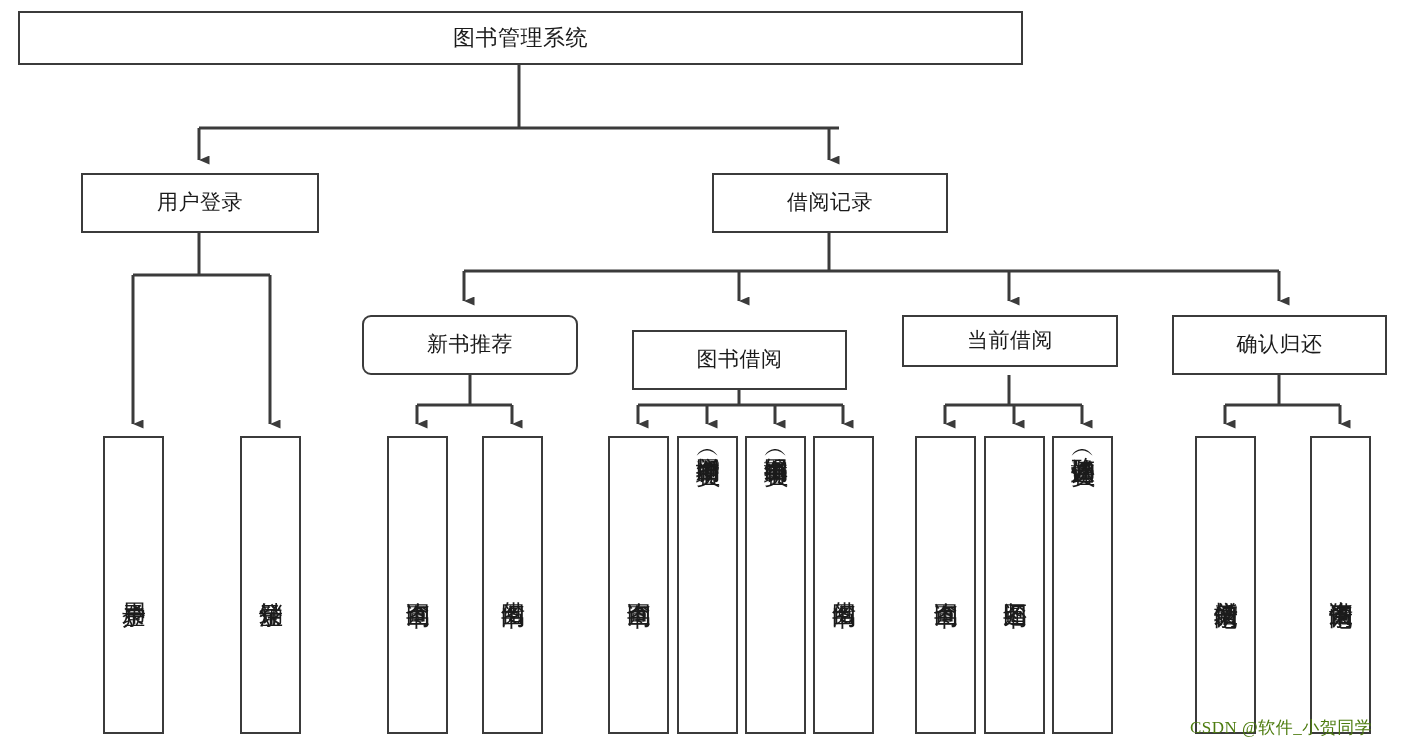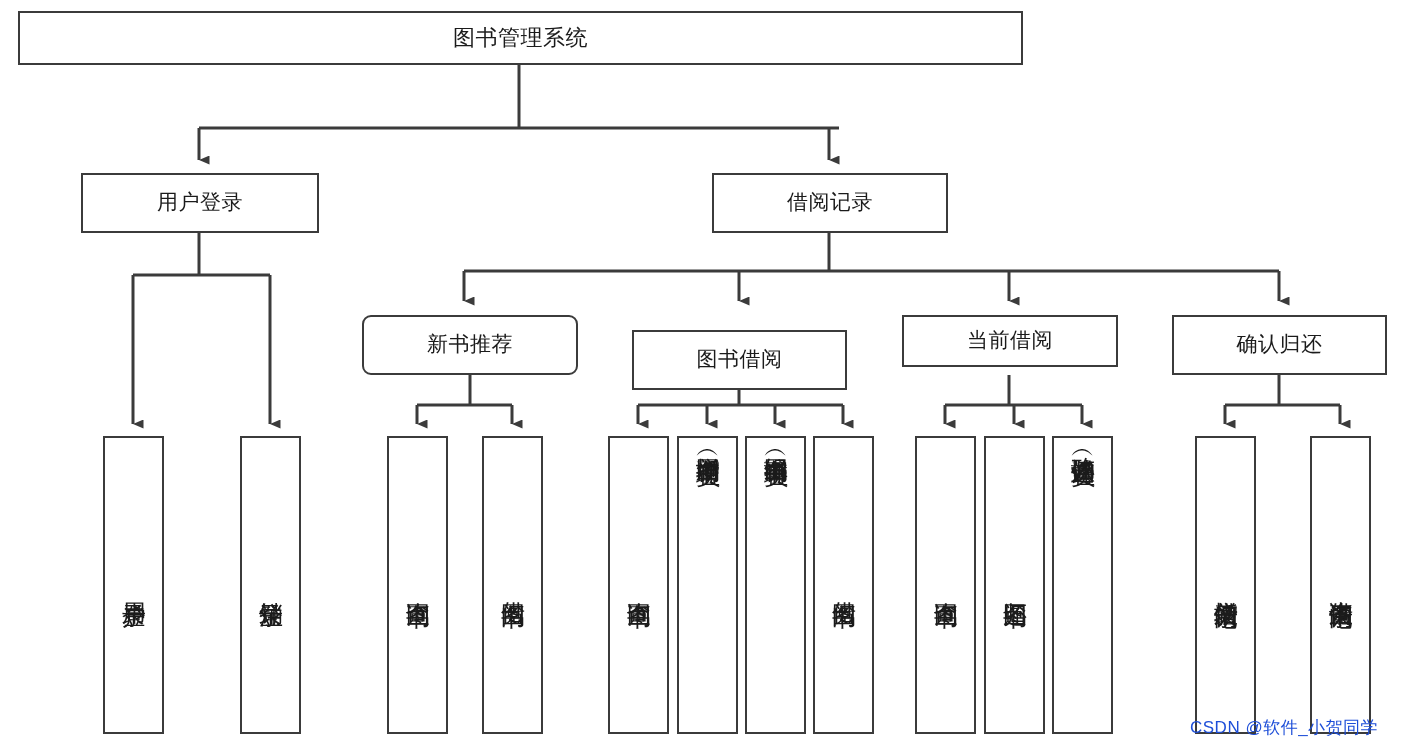--- a/index.html
+++ b/index.html
@@ -59,25 +59,25 @@
     font-size: 24px;
     line-height: 1.12;
     letter-spacing: 1px;
     white-space: nowrap;
   }
   .node.vertical.v-center {
     align-items: center;
   }
   .watermark {
     position: absolute;
-    color: #1d4ed8;
+    color: #4d7c0f;
     font-size: 17px;
     letter-spacing: 0.5px;
     white-space: nowrap;
-    font-family: Liberation Sans, sans-serif;
+    font-family: Liberation Serif, serif;
   }
 </style>
 </head>
 <body>
 
 <div id="canvas">
 
   <svg class="edges" viewBox="0 0 1405 747">
     <defs>
       <marker id="arrow" markerWidth="9" markerHeight="11" refX="4.5" refY="10.5" orient="auto" markerUnits="userSpaceOnUse">

